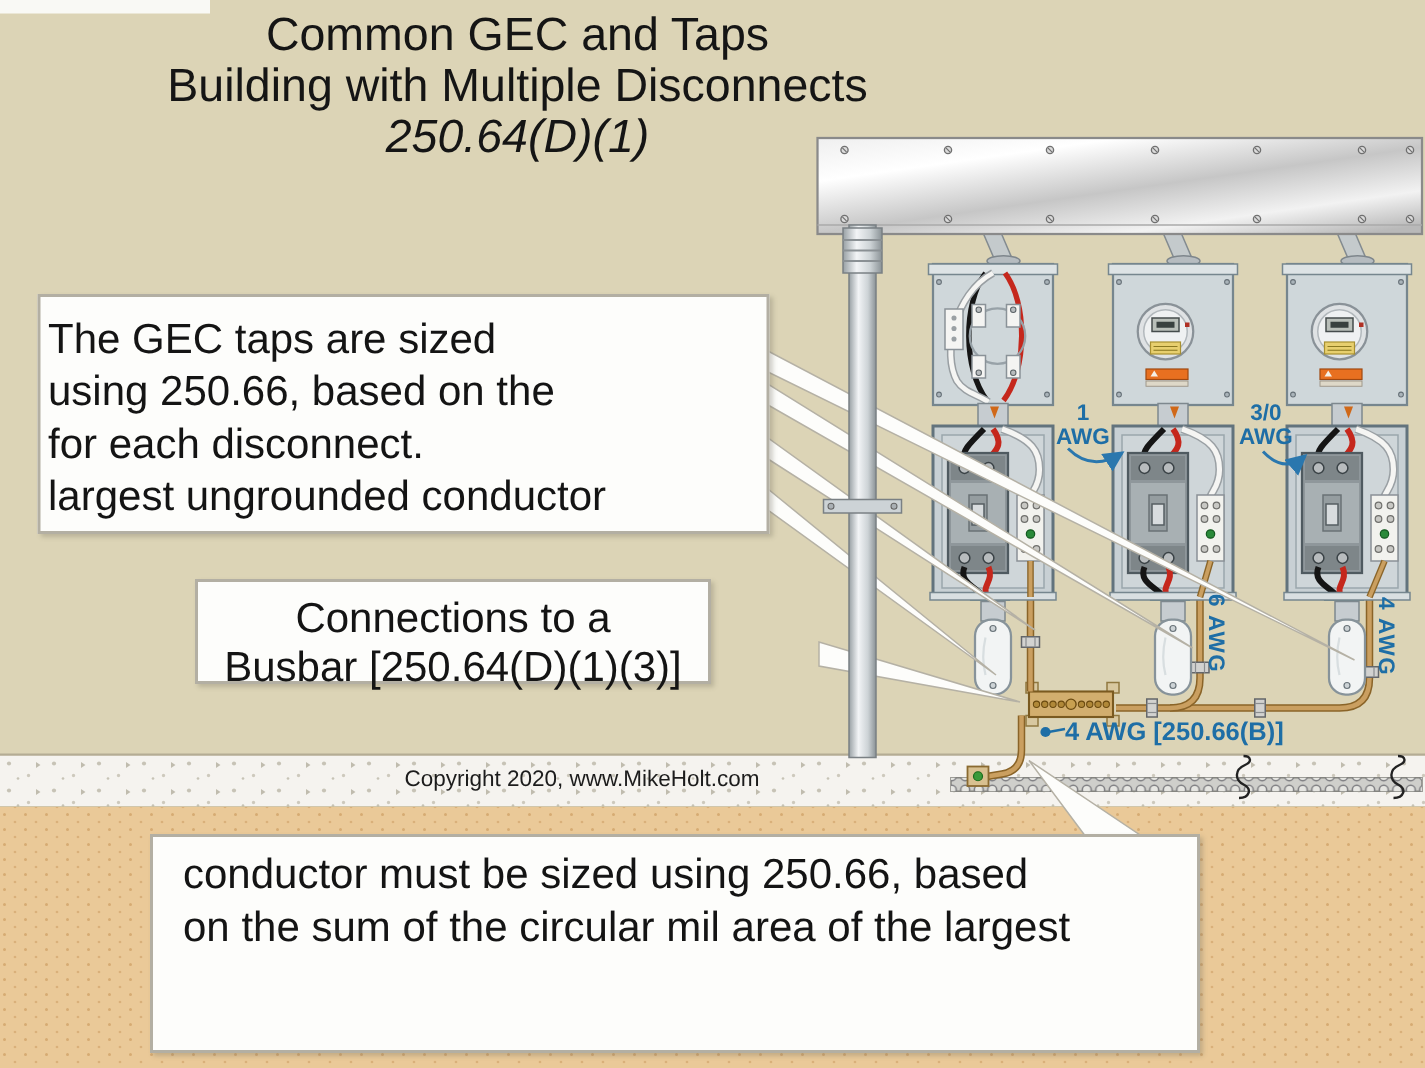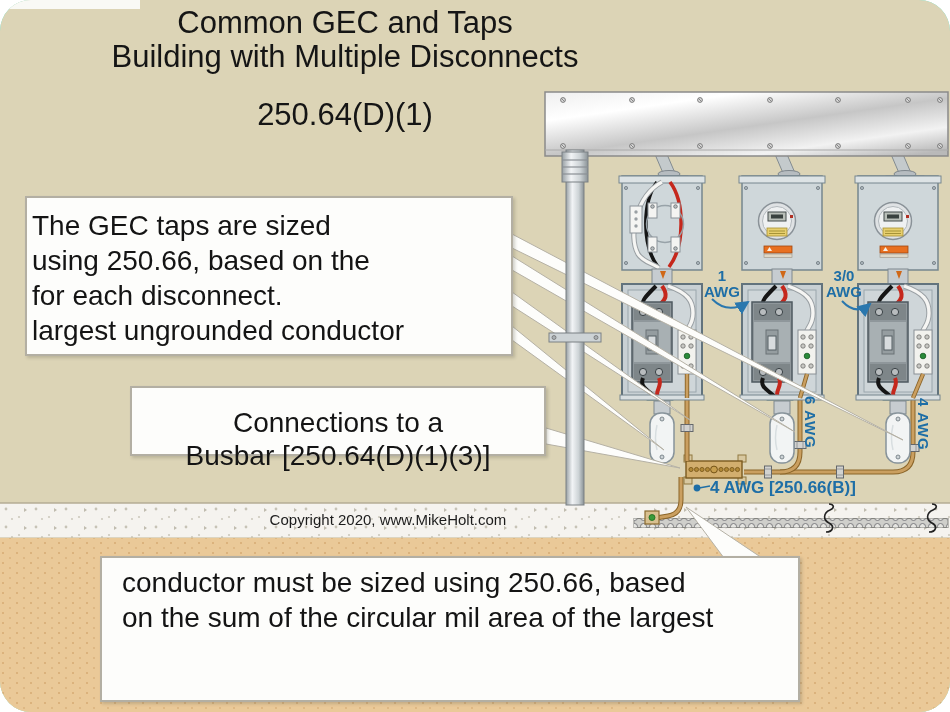--- a/index.html
+++ b/index.html
@@ -1,24 +1,24 @@
 <!DOCTYPE html>
 <html><head>
 <meta charset="utf-8">
 <style>
   html,body{margin:0;padding:0;}
   body{font-family:"Liberation Sans", sans-serif;}
-  .scene{position:relative;width:950px;height:712px;background:#5eead4;overflow:hidden;border-radius:31px;}
+  .scene{position:relative;width:950px;height:712px;background:#5eead4;overflow:hidden;}
   .scene svg{position:absolute;left:0;top:0;}
   .txt{position:absolute;color:#111;}
   .title{left:40px;top:6px;width:610px;text-align:center;font-size:31px;line-height:34px;color:#151515;}
-  .title .it{margin-top:24px;}
+  .title .it{font-style:italic;}
   .callout{position:absolute;background:#fdfdfb;border:2px solid #b3afa3;box-shadow:2px 2px 3px rgba(110,105,90,.30);box-sizing:border-box;color:#141414;}
   .co-gec{left:25px;top:196px;width:488px;height:160px;padding:10px 0 0 5px;font-size:28px;line-height:35px;}
-  .co-bus{left:130px;top:386px;width:416px;height:70px;padding-top:18px;text-align:center;font-size:28px;line-height:33px;}
+  .co-bus{left:130px;top:386px;width:344px;height:70px;padding-top:7px;text-align:center;font-size:28px;line-height:33px;}
   .co-bottom{left:100px;top:556px;width:700px;height:146px;padding:8px 0 0 20px;font-size:28px;line-height:34.5px;}
   .copyright{left:178px;top:511px;width:420px;text-align:center;font-size:15px;color:#1c1c1c;}
   .blue{color:#1e6ea6;font-weight:700;}
   .awg-sm{position:absolute;width:48px;text-align:center;font-size:15px;line-height:16px;}
   .awg-v{position:absolute;writing-mode:vertical-rl;font-size:15px;letter-spacing:1px;}
   .awg-gec{position:absolute;left:710px;top:478px;font-size:17px;font-weight:600;}
 </style>
 </head>
 <body>
 

